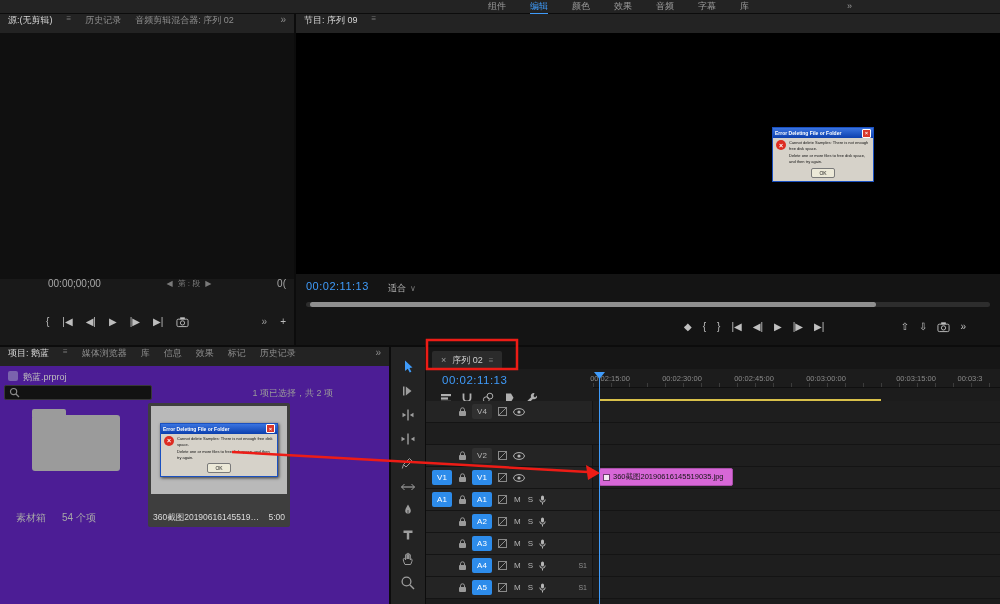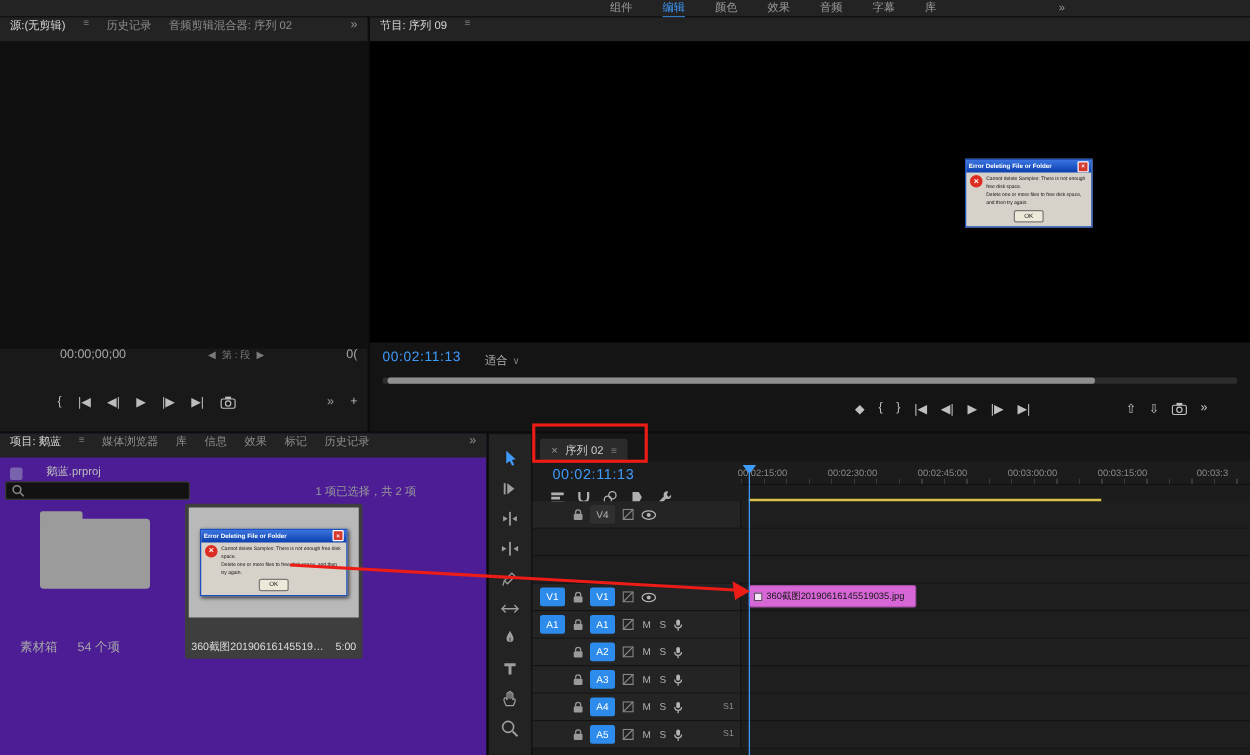--- a/index.html
+++ b/index.html
@@ -56,21 +56,21 @@
   .xpic{width:10px;height:10px;border-radius:50%;background:#dd2c21;color:#fff;font-size:7px;font-weight:bold;
         display:flex;align-items:center;justify-content:center;flex:none;}
   .xtxt{font-size:4px;color:#111;line-height:1.6;}
   .xpok{width:22px;height:8px;margin:1px auto 3px;background:#ece9d8;border:1px solid #7a7a7a;border-radius:2px;
         font-size:5px;color:#222;display:flex;align-items:center;justify-content:center;}
   .dlg1{position:absolute;left:476px;top:94px;width:100px;}
   .dlg2{width:116px;}
 
   
   .projpanel{left:0;top:347px;width:389px;height:257px;background:#4c1d95;}
-  .filerow{position:absolute;left:8px;top:24px;display:flex;gap:19px;align-items:flex-end;font-size:9px;color:#bdbdbd;}
+  .filerow{position:absolute;left:8px;top:24px;display:flex;gap:5px;align-items:flex-start;font-size:9px;color:#bdbdbd;}
   .prjicon{width:10px;height:10px;background:#7a63ad;border-radius:2px;flex:none;}
   .searchbox{position:absolute;left:4px;top:38px;width:148px;height:15px;background:#121212;
              border:1px solid #383838;border-radius:2px;display:flex;align-items:center;padding:0 4px;gap:4px;box-sizing:border-box;}
   .searchbox input{flex:1;background:none;border:none;outline:none;color:#ccc;font-size:9px;min-width:0;}
   .selstatus{position:absolute;right:56px;top:40px;font-size:9px;color:#9a9a9a;}
   .bincell{position:absolute;left:10px;top:58px;width:132px;height:120px;display:flex;flex-direction:column;}
   .binicon{margin:10px auto 0;width:88px;height:56px;background:#9b9b9b;border-radius:3px;position:relative;}
   .binicon:before{content:"";position:absolute;left:0;top:-6px;width:34px;height:8px;background:#9b9b9b;border-radius:2px 2px 0 0;}
   .binlabels{margin-top:auto;display:flex;gap:16px;font-size:10px;color:#a8a8a8;padding-left:6px;}
   .clipcell{position:absolute;left:148px;top:56px;width:142px;height:124px;background:#3e3e3e;border-radius:2px;
@@ -401,21 +401,21 @@
       <svg class="i" width="13" height="13">
           <path d="M10.5 2 a3 3 0 0 0 -3.4 4.2 L2.5 10.8 l1.8 1.8 4.6 -4.6 A3 3 0 0 0 13 4.5 l-2 2 -1.5 -1.5 z" fill="#b0b0b0"></path>
         </svg>
     </span>
 
     <div class="ruler">
       <span class="rl" style="left:17px">00:02:15:00</span>
       <span class="rl" style="left:89px">00:02:30:00</span>
       <span class="rl" style="left:161px">00:02:45:00</span>
       <span class="rl" style="left:233px">00:03:00:00</span>
-      <span class="rl" style="left:305px">00:03:15:00</span>
+      <span class="rl" style="left:323px">00:03:15:00</span>
       <span class="rl" style="left:377px">00:03:3</span>
     </div>
 
     <div class="tracks">
 
       <div class="trow">
         <div class="thead">
           <div class="patch"></div>
           <span class="hic">
               <svg class="i" width="9" height="10">
@@ -435,20 +435,39 @@
             </span>
         </div>
         <div class="tbody"></div>
       </div>
 
       <div class="trow">
         <div class="tbody"></div>
       </div>
 
       <div class="trow">
+        <div class="thead">
+          <div class="patch"></div>
+          <span class="hic">
+              <svg class="i" width="9" height="10">
+                <use href="#ic-lock"></use>
+              </svg>
+            </span>
+          <div class="tname">V2</div>
+          <span class="hic">
+              <svg class="i" width="9" height="9">
+                <use href="#ic-sync"></use>
+              </svg>
+            </span>
+          <span class="hic">
+              <svg class="i" width="12" height="8">
+                <use href="#ic-eye"></use>
+              </svg>
+            </span>
+        </div>
         <div class="tbody"></div>
       </div>
 
       <div class="trow">
         <div class="thead">
           <div class="patch on">V1</div>
           <span class="hic">
               <svg class="i" width="9" height="10">
                 <use href="#ic-lock"></use>
               </svg>

